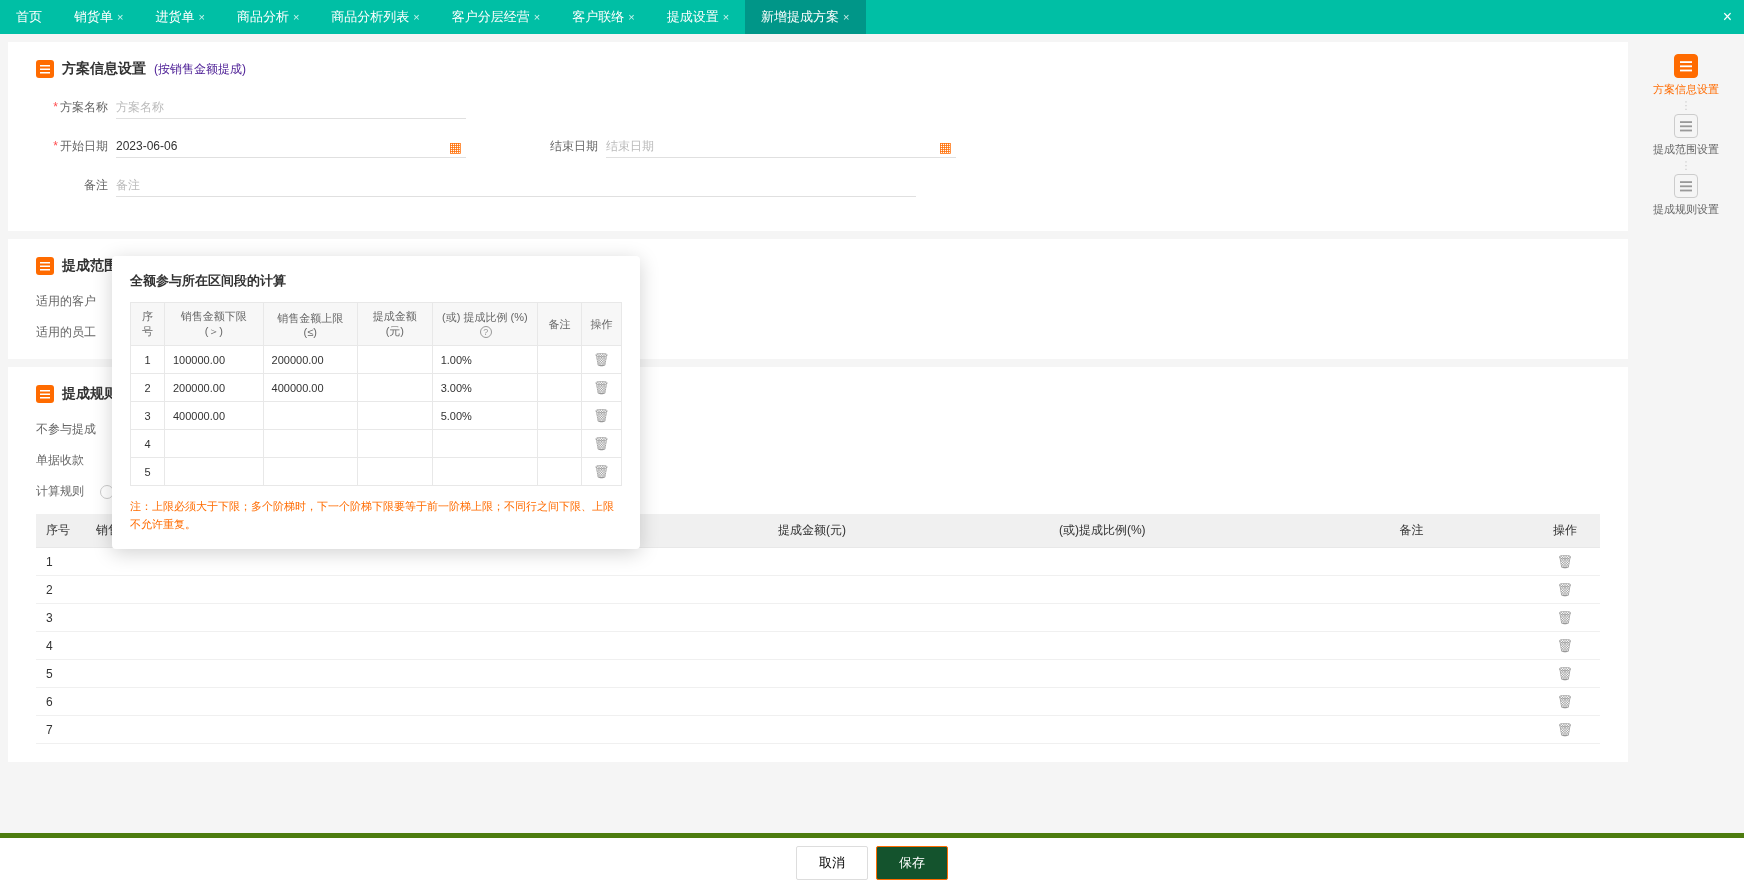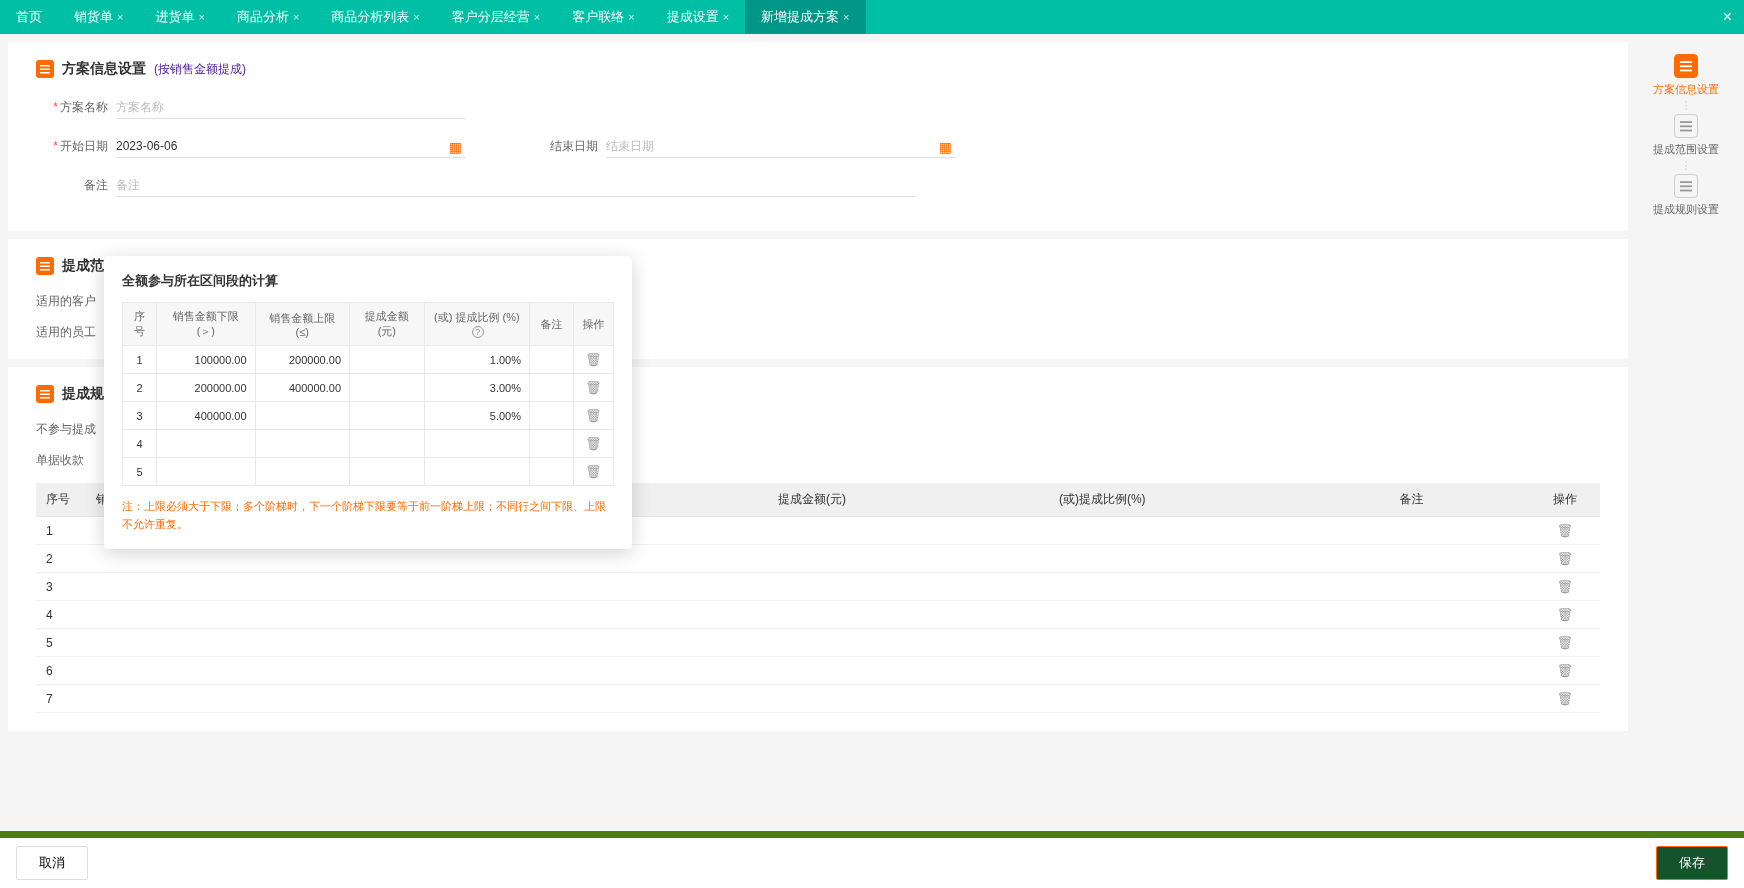--- a/index.html
+++ b/index.html
@@ -56,33 +56,33 @@
     .nav-step { display: flex; flex-direction: column; align-items: center; gap: 4px; }
     .nav-icon { width: 24px; height: 24px; border: 1px solid #ccc; border-radius: 4px; display: flex; align-items: center; justify-content: center; }
     .nav-icon.active { border-color: #FF6B00; background: #FF6B00; }
     .nav-icon svg { width: 12px; height: 12px; fill: #999; }
     .nav-icon.active svg { fill: #fff; }
     .nav-label { font-size: 11px; color: #666; }
     .nav-label.active { color: #FF6B00; }
     .nav-connector { color: #ccc; font-size: 11px; margin: 2px 0; }
     
     
-    .footer { position: fixed; bottom: 0; right: 0; left: 0; background: #fff; border-top: 7px solid #4d7c0f; padding: 8px 16px; display: flex; justify-content: space-between; gap: 8px; }
+    .footer { position: fixed; bottom: 0; right: 0; left: 0; background: #fff; border-top: 5px solid #4d7c0f; padding: 8px 16px; display: flex; justify-content: center; gap: 8px; }
     .btn { padding: 7px 22px; border-radius: 2px; cursor: pointer; font-size: 13px; border: 1px solid #ddd; background: #fff; }
     .btn.primary { background: #14532d; border-color: #FF6B00; color: #fff; }
     
     
-    .popover { position: absolute; background: #fff; border-radius: 4px; box-shadow: 0 4px 20px rgba(0,0,0,0.18); padding: 16px 18px; width: 528px; top: 256px; left: 104px; z-index: 100; }
+    .popover { position: absolute; background: #fff; border-radius: 4px; box-shadow: 0 4px 20px rgba(0,0,0,0.18); padding: 16px 18px; width: 528px; top: 256px; left: 112px; z-index: 100; }
     .popover-title { font-weight: bold; font-size: 13px; margin-bottom: 12px; }
     .example-row { display: flex; align-items: flex-start; gap: 8px; margin-bottom: 12px; line-height: 1.8; }
     .example-tag { background: #e0f7f4; color: #00BFA5; padding: 1px 6px; border-radius: 2px; font-size: 11px; flex-shrink: 0; }
     .example-text { font-size: 12px; color: #666; }
     .pop-table { width: 100%; border-collapse: collapse; border: 1px solid #e8e8e8; margin-bottom: 12px; }
     .pop-table th { background: #f7f7f7; padding: 6px 8px; font-weight: normal; font-size: 11px; color: #666; border: 1px solid #e8e8e8; }
-    .pop-table td { padding: 6px 8px; font-size: 11px; color: #333; border: 1px solid #e8e8e8; text-align: right; }
+    .pop-table td { padding: 6px 8px; font-size: 11px; color: #333; border: 1px solid #e8e8e8; text-align: left; }
     .pop-table td:first-child { text-align: center; }
     .pop-table td.op-cell { text-align: center; }
     .pop-note { color: #FF6B00; font-size: 11px; line-height: 1.6; }
     .q-icon { display: inline-flex; width: 12px; height: 12px; border: 1px solid #999; border-radius: 50%; align-items: center; justify-content: center; font-size: 9px; color: #999; margin-left: 2px; }
   </style>
 </head>
 <body>
 
 <div class="tab-bar">
   <div class="tab">
@@ -193,20 +193,39 @@
             </svg>
           </span>
         <span class="panel-title">提成规则设</span>
       </div>
       <div class="plain-label-row">
           <span class="plain-label">不参与提成</span>
         </div>
       <div class="plain-label-row">
           <span class="plain-label">单据收款</span>
         </div>
+      <div class="plain-label-row">
+        <span class="plain-label" style="margin-right:16px">计算规则</span>
+        <div class="radio-row">
+          <label class="radio-item">
+              <span class="radio-dot"></span>
+              <span>固定比例</span>
+            </label>
+          <label class="radio-item">
+              <span class="radio-dot"></span>
+              <span>区间超额提</span>
+              <span class="info-icon">i</span>
+            </label>
+          <label class="radio-item">
+              <span class="radio-dot checked"></span>
+              <span>区间全额提</span>
+              <span class="info-icon">i</span>
+            </label>
+        </div>
+      </div>
 
       <table class="main-table">
         <thead>
           <tr>
             <th style="width:50px">序号</th>
             <th>销售金额下限(&gt;)</th>
             <th>销售金额上限(≤)</th>
             <th>提成金额(元)</th>
             <th>(或)提成比例(%)</th>
             <th>备注</th>

